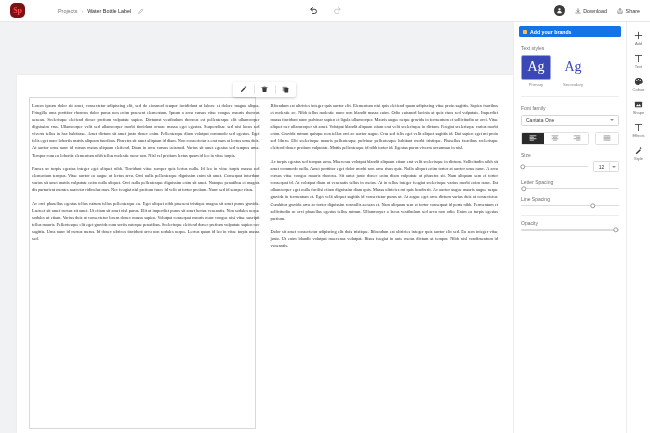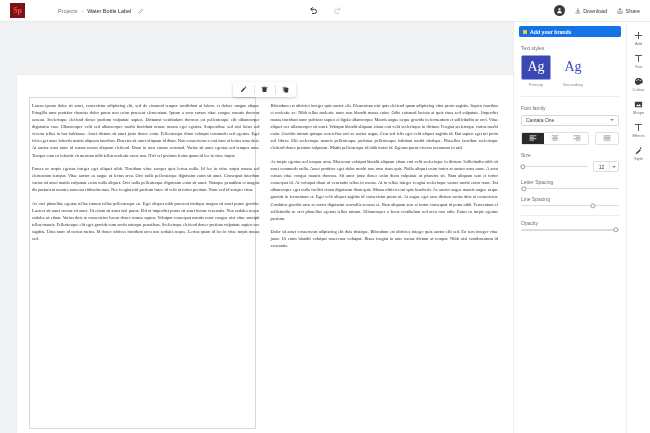--- a/index.html
+++ b/index.html
@@ -22,21 +22,21 @@
     height: 22px; min-height: 22px;
     background: #ffffff;
     border-bottom: 1px solid #e8e8e8;
     display: flex; align-items: center;
     padding: 0 6px;
     position: relative;
     z-index: 40;
   }
   .logo {
     width: 15px; height: 15px;
-    border-radius: 0;
+    border-radius: 5px;
     background: #7a1216;
     display: flex; align-items: center; justify-content: center;
     color: #ff4a4f;
     font-size: 8px; font-weight: bold;
     font-family: "Liberation Serif", serif;
     letter-spacing: -0.3px;
     margin-left: 4px;
     flex: 0 0 auto;
   }
   .breadcrumb {

